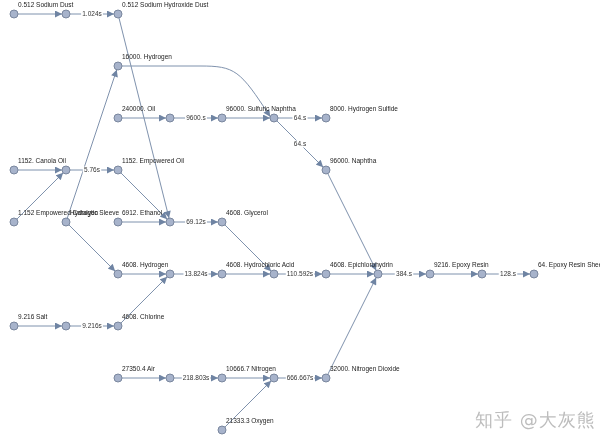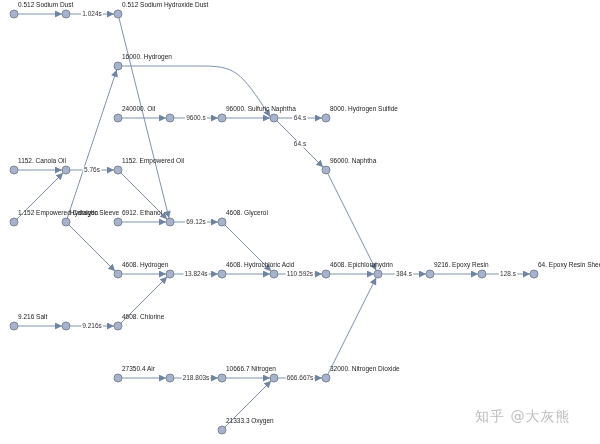--- a/index.html
+++ b/index.html
@@ -3,21 +3,21 @@
 <meta charset="utf-8">
 <style>
   html, body { margin:0; padding:0; background:#ffffff; }
   body { width:600px; height:444px; position:relative; overflow:hidden; font-family:"Liberation Sans", sans-serif; }
   #graph { position:absolute; left:0; top:0; width:600px; height:444px; }
   .edge { stroke:#7f92ad; stroke-width:1; fill:none; }
   .node { fill:#a7b3cb; stroke:#7a879e; stroke-width:1; }
   .lbl { font-size:6.5px; fill:#222; font-family:"Liberation Sans", sans-serif; }
   .elbl { font-size:6.5px; fill:#333; font-family:"Liberation Sans", sans-serif; }
   .elbl-bg { fill:#ffffff; }
-  .watermark { position:absolute; left:475px; top:408px; font-size:14px; color:#bdbdbd; font-family:"DejaVu Sans", sans-serif; letter-spacing:1px; }
+  .watermark { position:absolute; left:475px; top:408px; font-size:18px; color:#bdbdbd; font-family:"DejaVu Sans", sans-serif; letter-spacing:1px; }
 </style>
 </head>
 <body>
 
 <svg id="graph" viewBox="0 0 600 444" xmlns="http://www.w3.org/2000/svg">
   <defs>
     <marker id="arr" viewBox="0 0 10 10" refX="10" refY="5" markerWidth="9" markerHeight="7" orient="auto-start-reverse" markerUnits="userSpaceOnUse">
       <path d="M0,0 L10,5 L0,10 z" fill="#6f84a3"></path>
     </marker>
   </defs>

